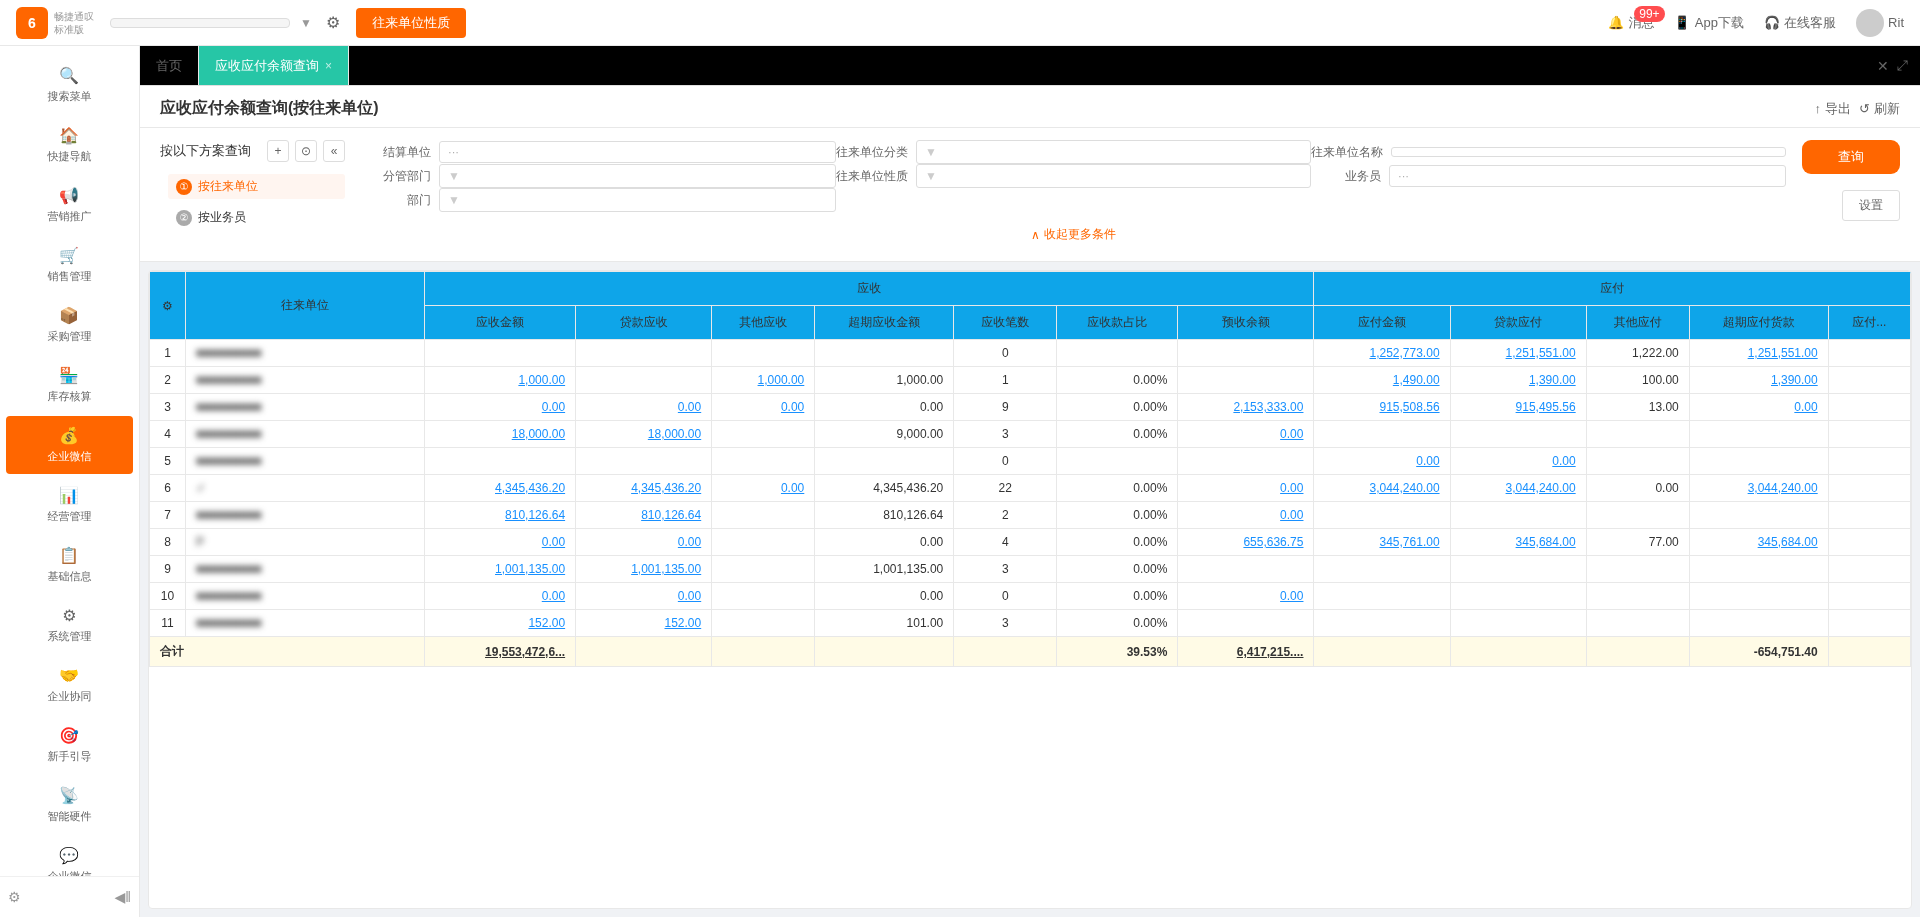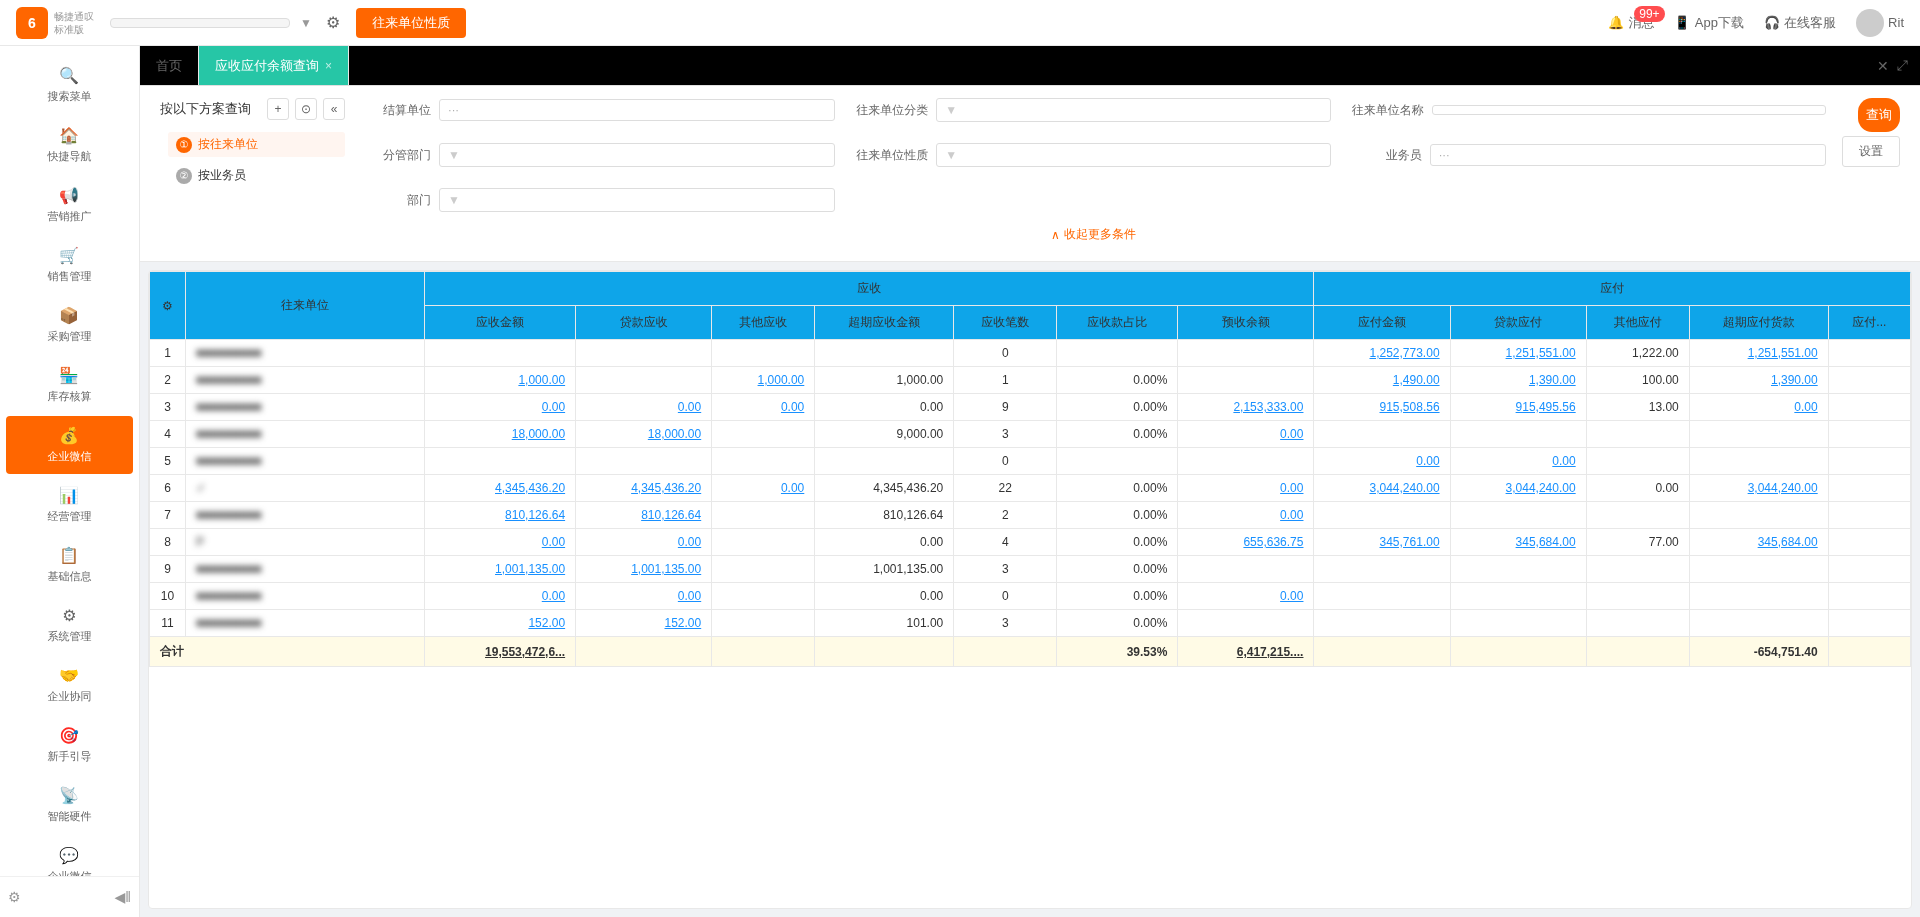--- a/index.html
+++ b/index.html
@@ -51,27 +51,27 @@
     .filter-area { background: #fff; padding: 12px 20px; border-bottom: 1px solid #e8e8e8; }
     .filter-header { display: flex; align-items: center; gap: 16px; margin-bottom: 12px; }
     .filter-title { font-size: 13px; color: #333; }
     .filter-actions { display: flex; gap: 6px; }
     .filter-btn { width: 22px; height: 22px; border: 1px solid #ddd; border-radius: 3px; display: flex; align-items: center; justify-content: center; cursor: pointer; color: #666; font-size: 12px; }
     .filter-options { display: flex; flex-direction: column; gap: 6px; margin-left: 8px; }
     .filter-option { display: flex; align-items: center; gap: 6px; padding: 4px 8px; cursor: pointer; border-radius: 3px; font-size: 12px; color: #333; }
     .filter-option.active { background: #fff5f0; color: #ff6600; }
     .filter-option .option-icon { width: 16px; height: 16px; border-radius: 50%; background: #ff6600; display: flex; align-items: center; justify-content: center; color: #fff; font-size: 10px; }
 
-    .filter-grid { display: grid; grid-template-columns: 1fr 1fr 1fr; gap: 21px; margin-bottom: 8px; }
+    .filter-grid { display: grid; grid-template-columns: 1fr 1fr 1fr; gap: 0; margin-bottom: 8px; }
     .filter-row { display: flex; align-items: center; gap: 8px; }
     .filter-label { color: #666; font-size: 12px; white-space: nowrap; min-width: 70px; text-align: right; }
     .filter-input-box { flex: 1; border: 1px solid #ddd; border-radius: 3px; padding: 4px 8px; font-size: 12px; outline: none; display: flex; align-items: center; justify-content: space-between; cursor: pointer; background: #fff; }
     .filter-collapse { text-align: center; padding: 6px; cursor: pointer; color: #ff6600; font-size: 12px; display: flex; align-items: center; justify-content: center; gap: 4px; }
 
-    .query-btn { background: #ff6600; color: #fff; border: none; border-radius: 14px; padding: 8px 8px; cursor: pointer; font-size: 13px; display: block; margin-bottom: 4px; }
+    .query-btn { background: #ff6600; color: #fff; border: none; border-radius: 9px; padding: 8px 36px; cursor: pointer; font-size: 13px; display: block; margin-bottom: 16px; }
     .setting-btn { background: #fff; color: #666; border: 1px solid #ddd; border-radius: 3px; padding: 6px 16px; cursor: pointer; font-size: 12px; display: block; }
 
     .filter-right-btns { display: flex; flex-direction: column; align-items: flex-end; justify-content: center; }
     .data-table { width: 100%; border-collapse: collapse; font-size: 12px; }
     .data-table th { background: #0ea5e9; border: 1px solid #e8e8e8; padding: 8px 10px; text-align: center; color: #333; font-weight: normal; white-space: nowrap; }
     .data-table td { border: 1px solid #e8e8e8; padding: 6px 10px; text-align: right; color: #333; white-space: nowrap; }
     .data-table td.left { text-align: left; }
     .data-table td.center { text-align: center; }
     .cell-link { color: #1890ff; text-decoration: underline; cursor: pointer; }
     .row-num { color: #999; text-align: center; }
@@ -192,20 +192,33 @@
       <div class="tab-item active">
         <span>应收应付余额查询</span>
         <span class="tab-close">×</span>
       </div>
       <div class="tab-actions">
         <span class="tab-action-btn">✕</span>
         <span class="tab-action-btn">⤢</span>
       </div>
     </div>
 
+    <div class="page-header">
+      <div class="page-title">应收应付余额查询(按往来单位)</div>
+      <div class="page-actions">
+        <div class="page-action-btn">
+          <span>↑</span>
+          <span>导出</span>
+        </div>
+        <div class="page-action-btn">
+          <span>↺</span>
+          <span>刷新</span>
+        </div>
+      </div>
+    </div>
 
     <div class="filter-area">
       <div style="display:flex;gap:16px;align-items:flex-start;">
 
         <div style="min-width:150px;">
           <div class="filter-header">
             <span class="filter-title">按以下方案查询</span>
             <div class="filter-actions">
               <div class="filter-btn">+</div>
               <div class="filter-btn">⊙</div>

